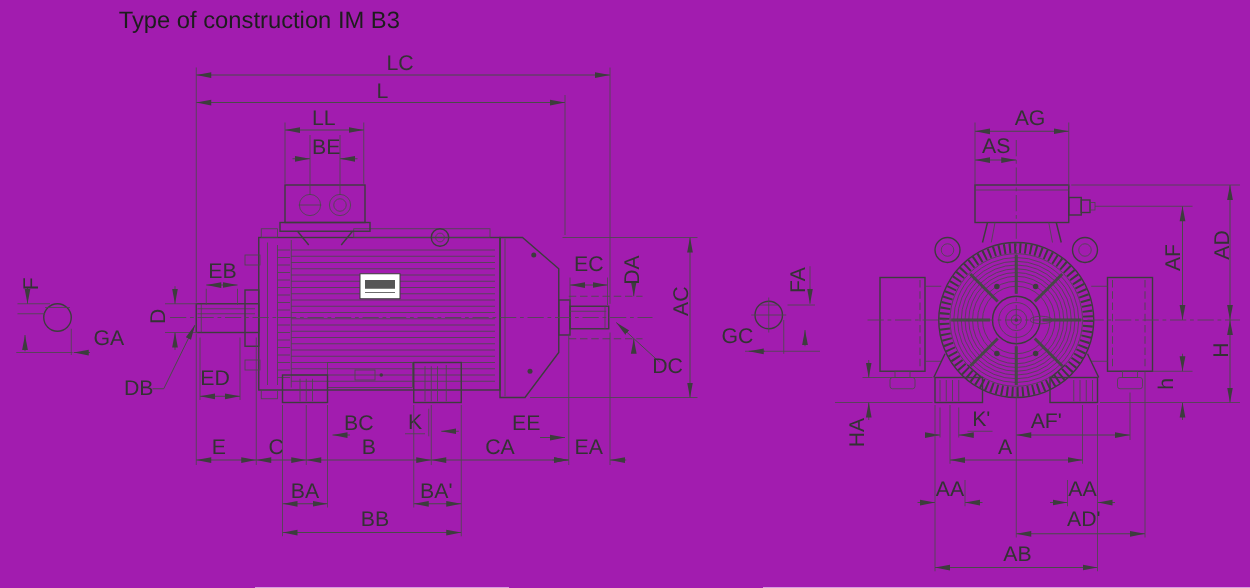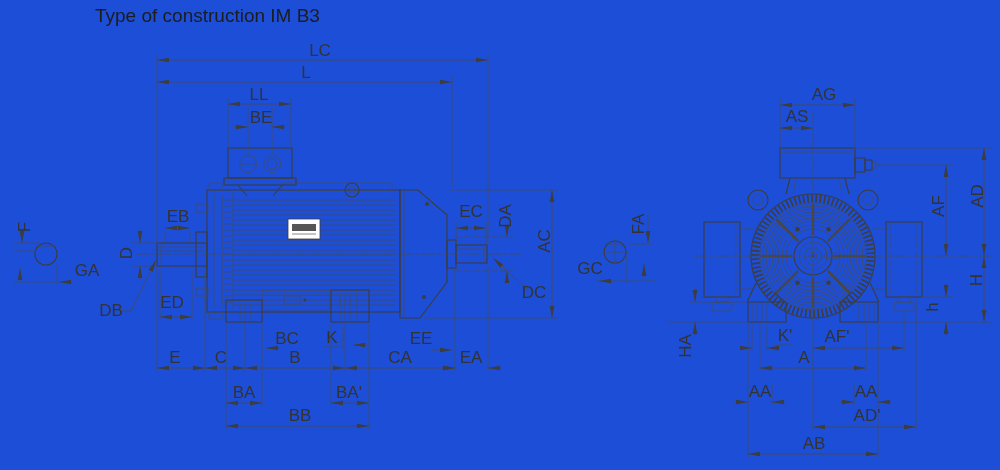--- a/index.html
+++ b/index.html
@@ -1,16 +1,16 @@
 <!DOCTYPE html>
 <html><head>
 <meta charset="utf-8">
 <style>
   html,body{margin:0;padding:0;background:#ffffff;}
-  .stage{width:1000px;height:470px;position:relative;background:#1d4ed8;overflow:hidden;text-decoration:underline;}
+  .stage{width:1000px;height:470px;position:relative;background:#a21caf;overflow:hidden;text-decoration:underline;}
   svg{display:block;}
   text{font-family:"Liberation Sans",sans-serif;font-size:17px;fill:#333;}
   .title{font-size:19px;fill:#1d1d1d;}
   .obj{stroke:#3d3d3d;stroke-width:1.1;fill:none;}
   .obj2{stroke:#4a4a4a;stroke-width:.65;fill:none;}
   .dim{stroke:#4a4a4a;stroke-width:.8;fill:none;}
   .ext{stroke:#4a4a4a;stroke-width:.65;fill:none;}
   .cl{stroke:#4a4a4a;stroke-width:.65;fill:none;stroke-dasharray:13 3 3 3;}
   .hid{stroke:#4a4a4a;stroke-width:.7;fill:none;stroke-dasharray:6 3;}
   .serr{stroke:#3d3d3d;fill:none;}

